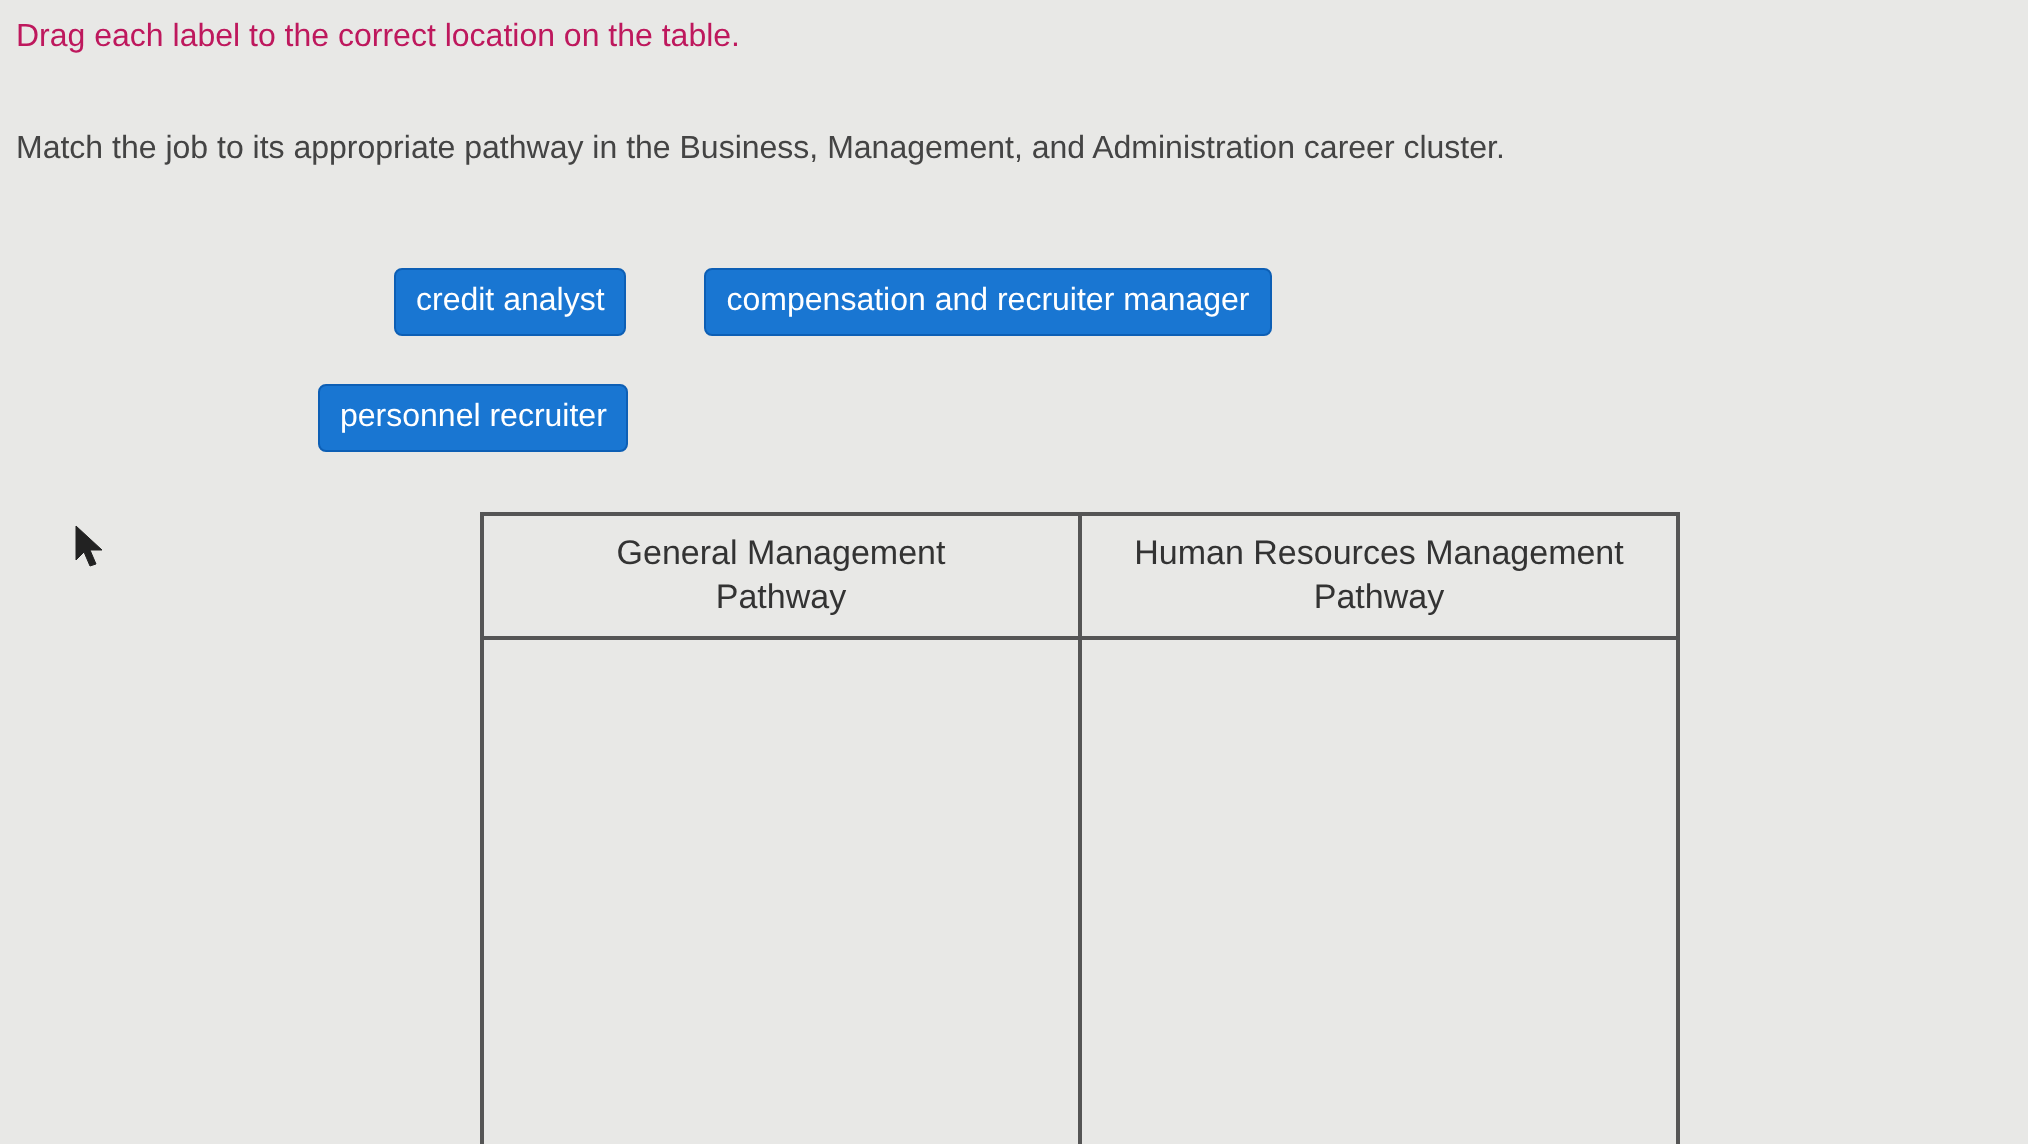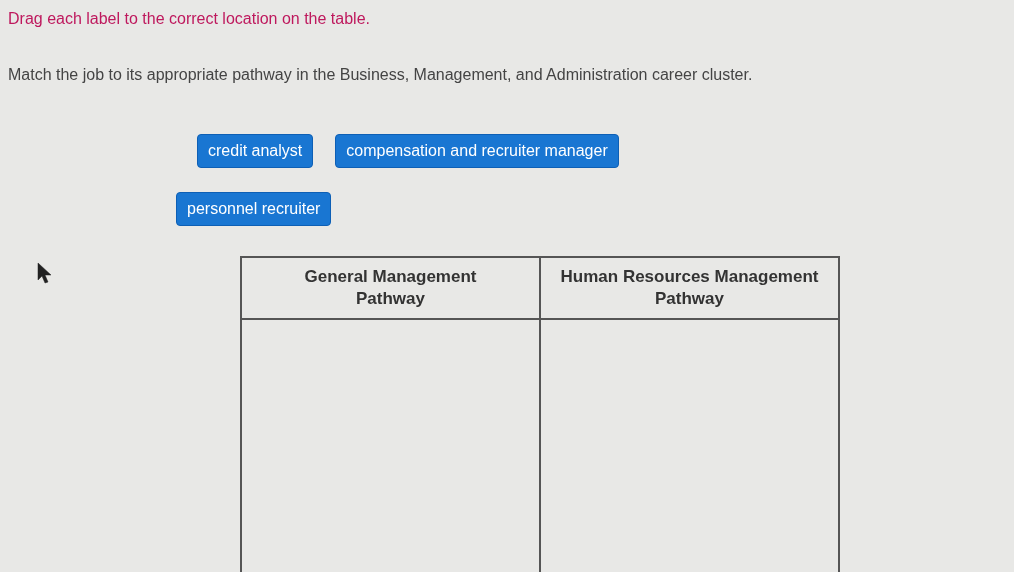--- a/index.html
+++ b/index.html
@@ -29,28 +29,28 @@
       left: 8px;
       font-size: 16px;
       color: #444;
       text-align: right;
     }
     .labels-row-1 {
       position: absolute;
       top: 134px;
       left: 176px;
       display: flex;
-      gap: 22px;
+      gap: 39px;
       align-items: center;
       padding-left: 21px;
     }
     .labels-row-2 {
       position: absolute;
       top: 192px;
-      left: 176px;
+      left: 159px;
       display: flex;
       gap: 20px;
       align-items: center;
     }
     .drag-label {
       background: #1976d2;
       color: #fff;
       padding: 7px 10px;
       border-radius: 4px;
       font-size: 16px;
@@ -62,21 +62,21 @@
       position: absolute;
       top: 256px;
       left: 240px;
       border-collapse: collapse;
       width: 600px;
     }
     .answer-table th {
       border: 2px solid #555;
       padding: 8px 10px;
       font-size: 17px;
-      font-weight: bold;
+      font-weight: normal;
       color: #333;
       text-align: center;
       line-height: 1.3;
       background: transparent;
     }
     .answer-table td {
       border: 2px solid #555;
       height: 260px;
       width: 50%;
       vertical-align: top;

